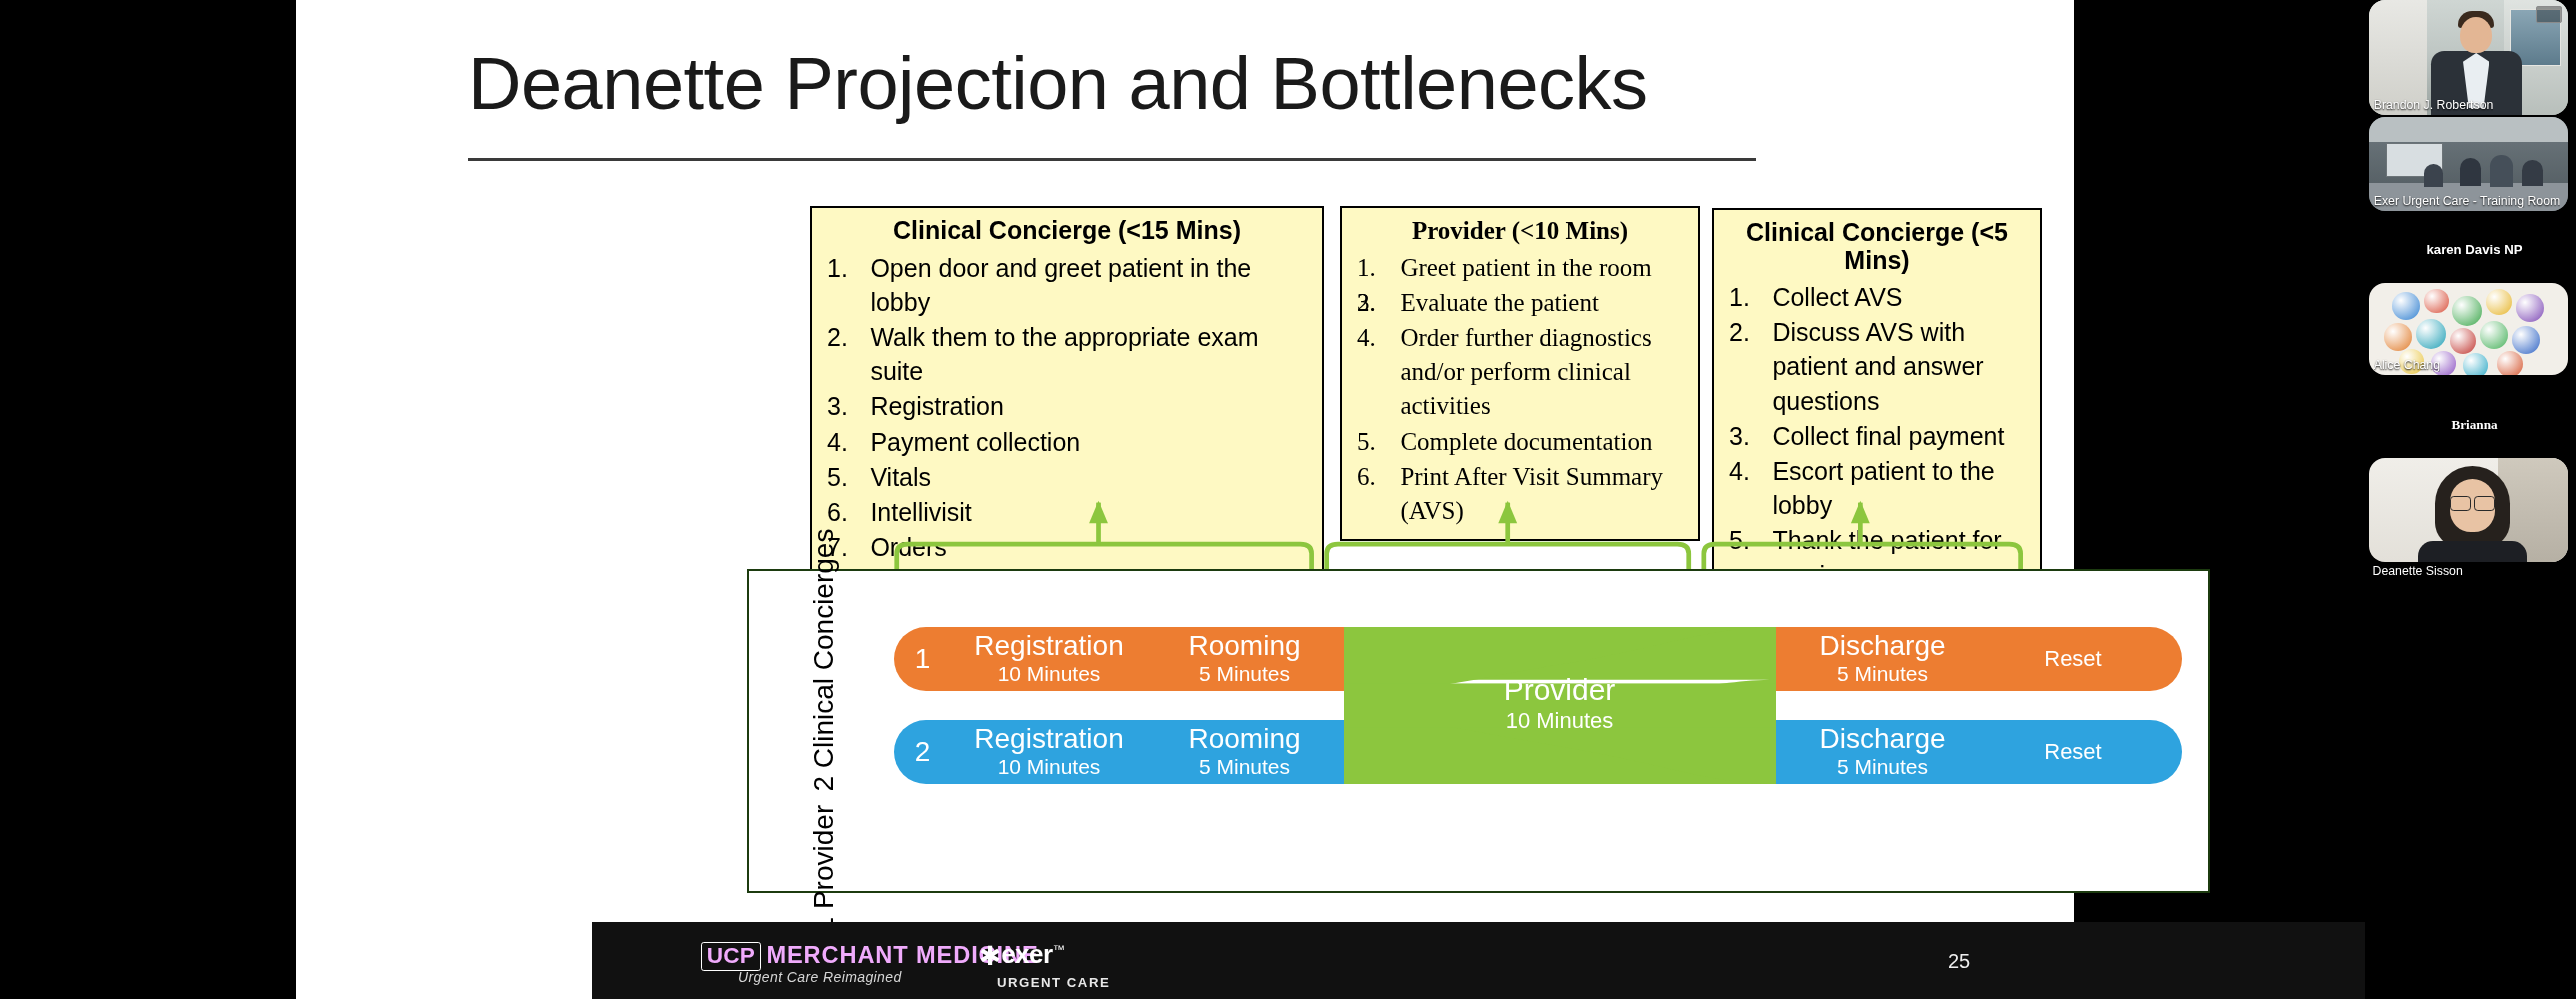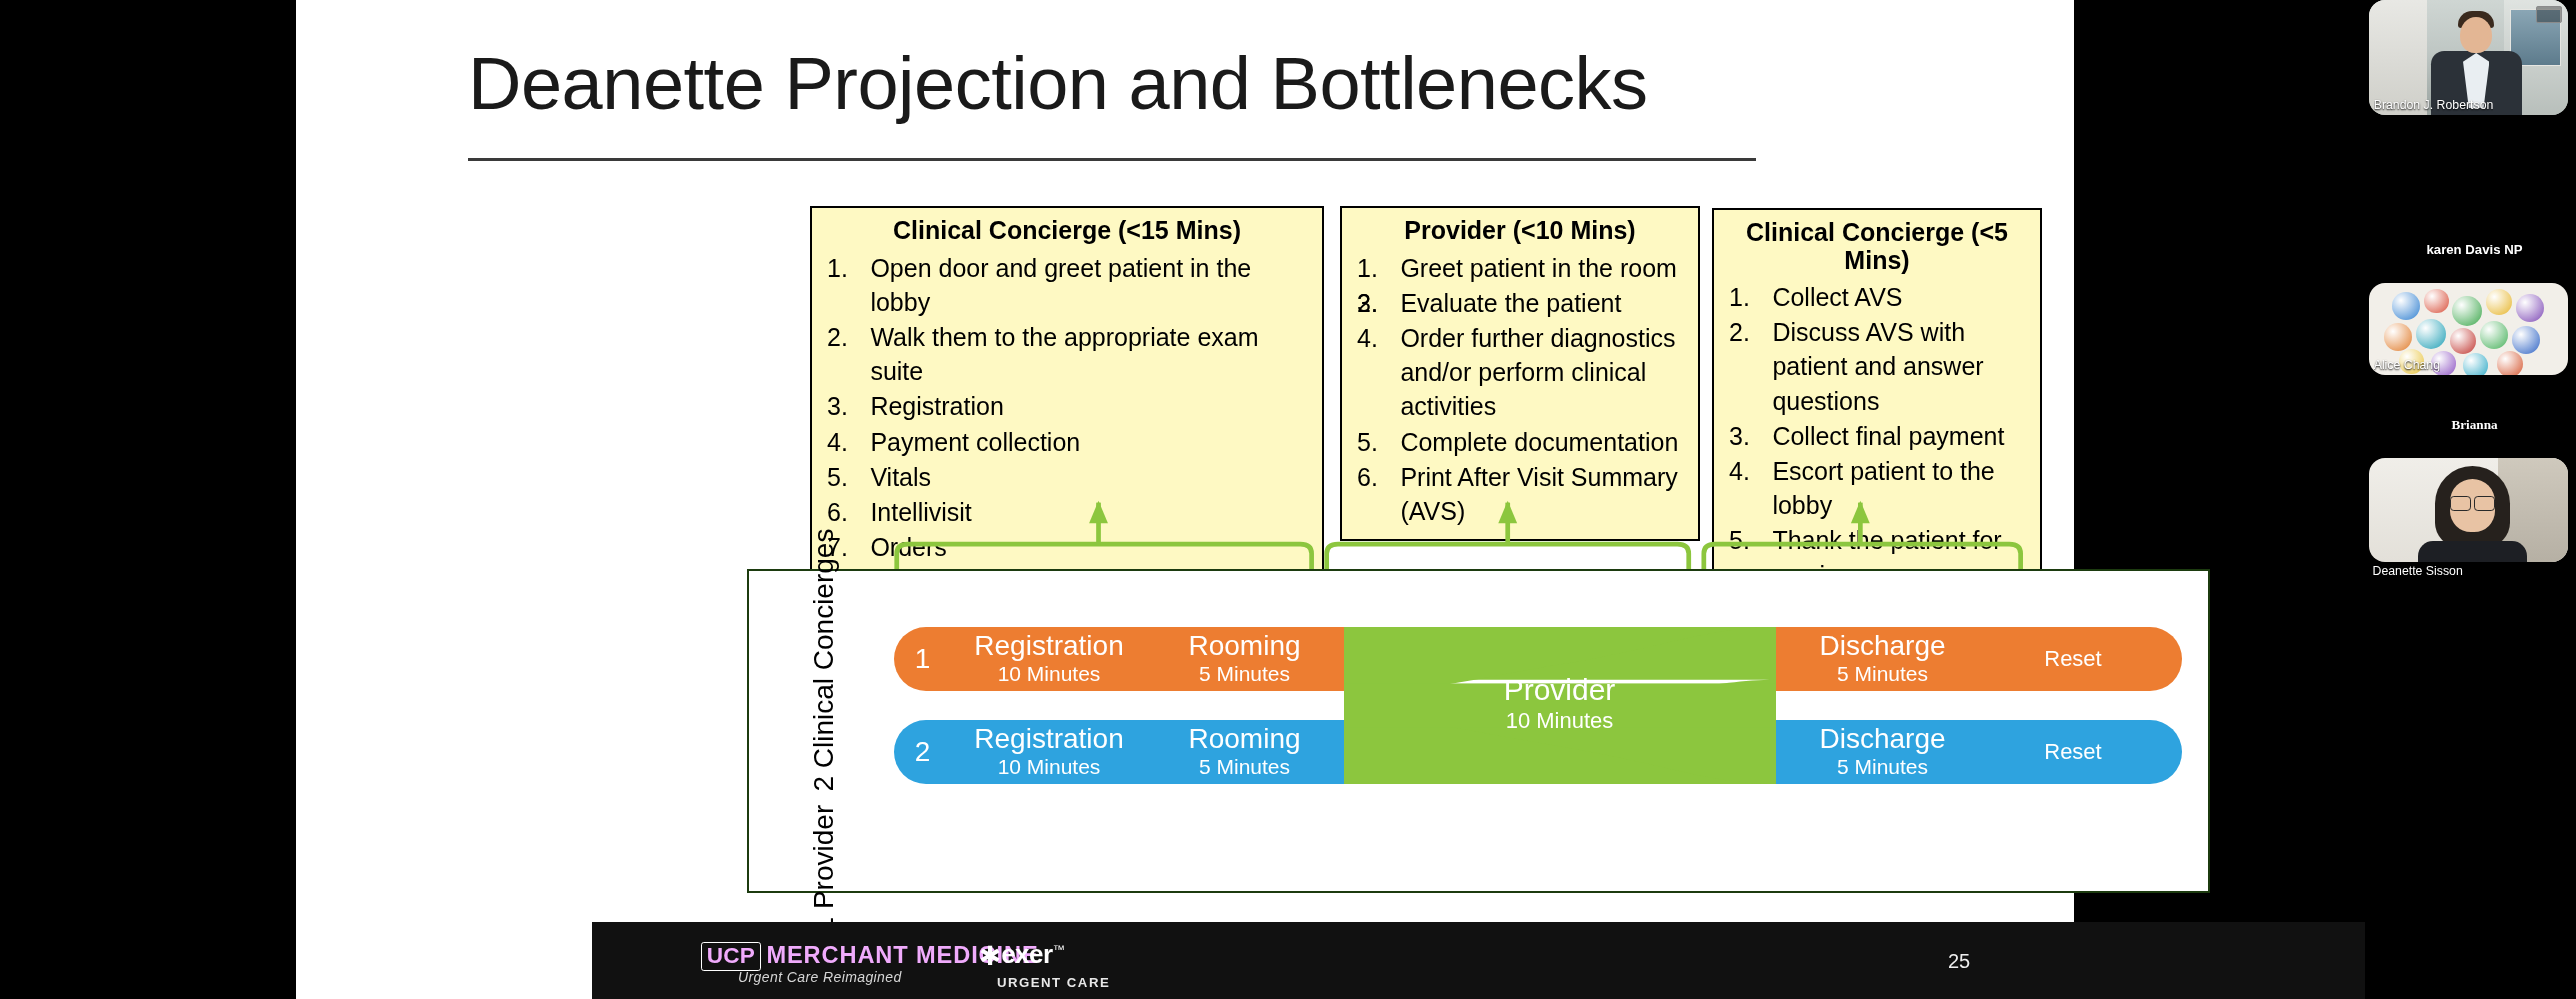--- a/index.html
+++ b/index.html
@@ -56,21 +56,21 @@
     top: 206px;
   }
   .pbox {
     position: absolute;
     border: 2.8px solid #000;
     background: #fef9c3;
     box-sizing: border-box;
     padding: 5.7px 9.4px 9.4px 9.4px;
   }
   #pbox-0 { left: 0px;   top: 0px; width: 514px;  min-height: 288px; }
-  #pbox-1 { left: 530px; top: 0px; width: 360px;  min-height: 290px; }
+  #pbox-1 { left: 530px; top: 0px; width: 360px;  min-height: 290px; font-family: Liberation Serif, serif; }
   #pbox-2 { left: 902px; top: 1.9px; width: 330px;  min-height: 288px; }
 
   .pbox-title {
     text-align: center;
     font-weight: bold;
     font-size: 25px;
     color: #000;
     margin: 3.8px 0 5.7px 0;
     line-height: 1.1;
   }
@@ -504,20 +504,30 @@
       <div class="wallR"></div>
       <div class="window"></div>
       <div class="torso"></div>
       <div class="shirt"></div>
       <div class="hair"></div>
       <div class="head"></div>
       <div class="tile-tools"></div>
       <div class="tile-name">Brandon J. Robertson</div>
     </div>
 
+    <div class="tile" id="tile1">
+      <div class="ceil"></div>
+      <div class="scr"></div>
+      <div class="tbl"></div>
+      <div class="p4"></div>
+      <div class="p1"></div>
+      <div class="p2"></div>
+      <div class="p3"></div>
+      <div class="tile-name">Exer Urgent Care - Training Room</div>
+    </div>
 
     <div class="tile" id="tile2">
       <div class="name-only" style="top:3.8px;">karen Davis NP</div>
     </div>
 
     <div class="tile" id="tile3">
       <div class="m" style="left:22.6px; top:9.4px; width:28px; height:28px; background:radial-gradient(circle at 32% 30%, #fff, #2f7fd0);"></div>
       <div class="m" style="left:55px; top:5.7px;  width:24.5px; height:24.5px; background:radial-gradient(circle at 32% 30%, #fff, #d84f3a);"></div>
       <div class="m" style="left:83px; top:13.2px; width:30px; height:30px; background:radial-gradient(circle at 32% 30%, #fff, #3aa64a);"></div>
       <div class="m" style="left:117px;top:5.7px;  width:26.4px; height:26.4px; background:radial-gradient(circle at 32% 30%, #fff, #e6b52b);"></div>

